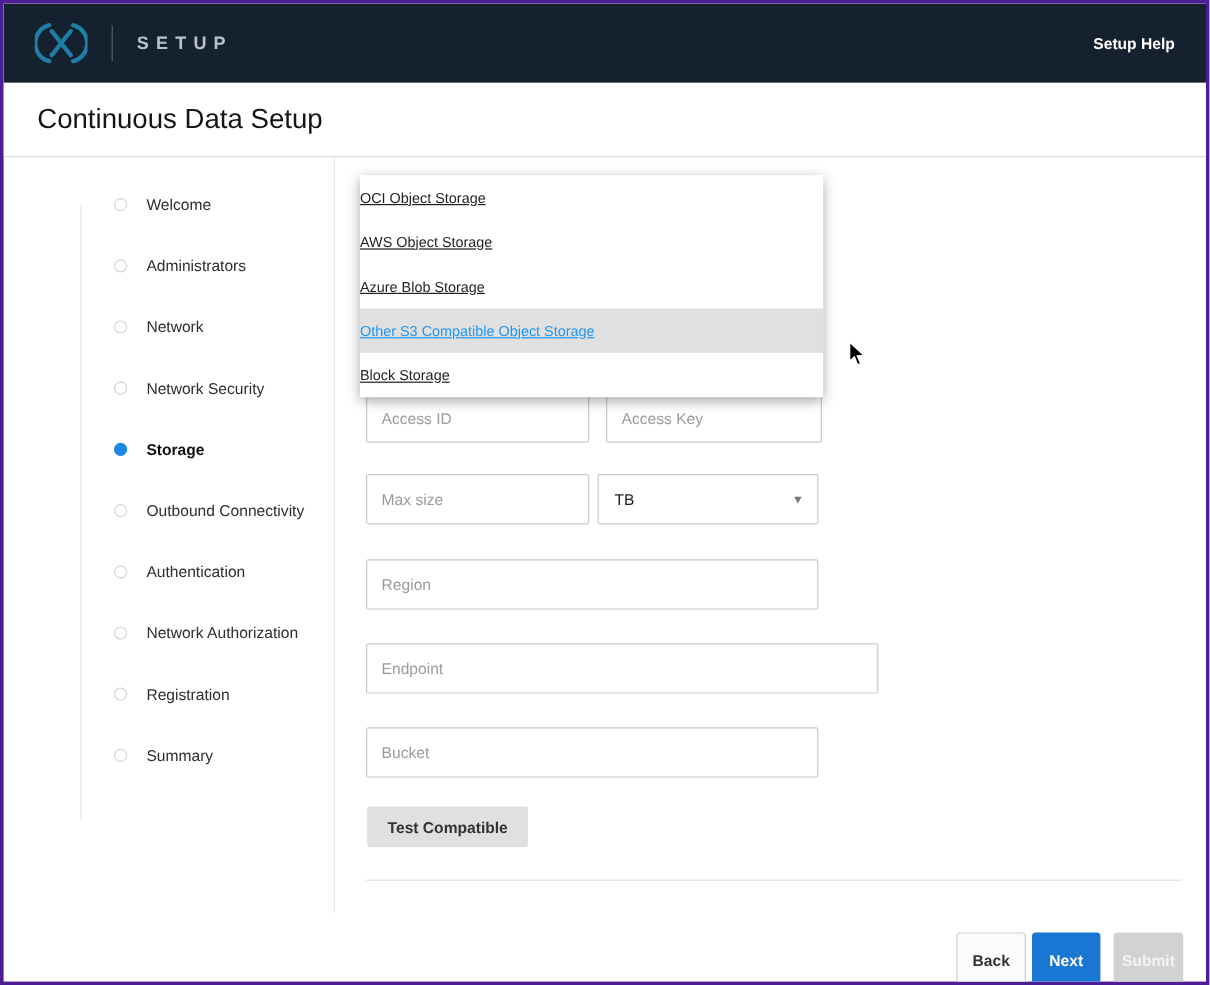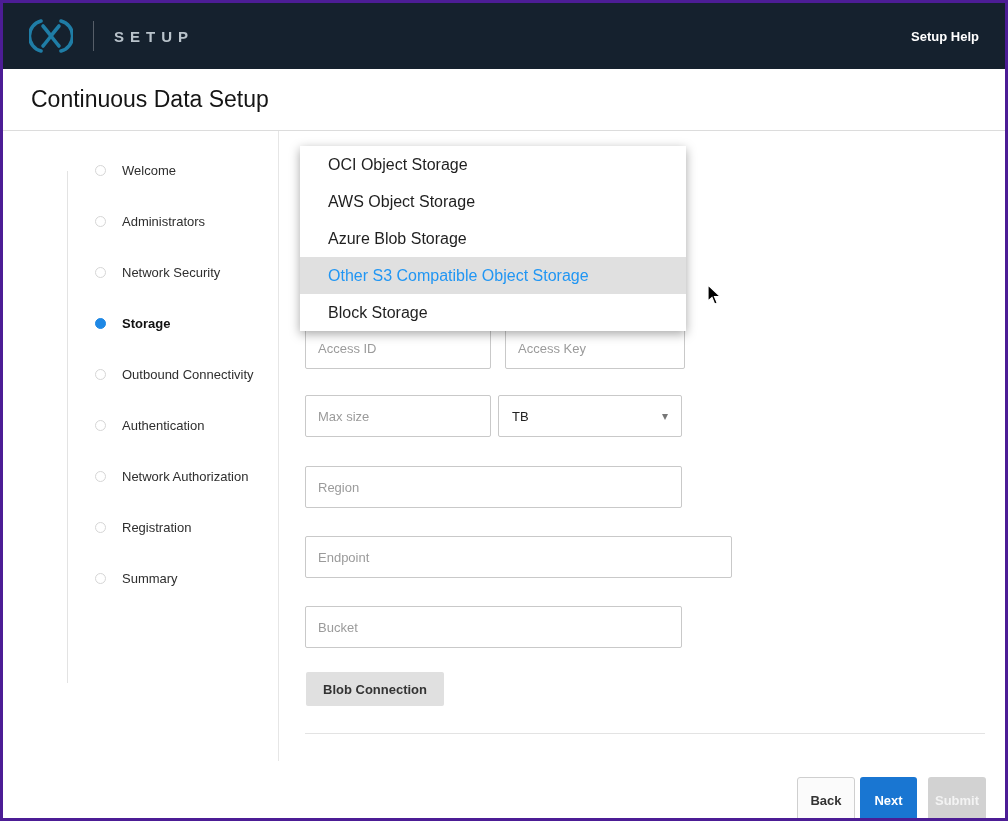--- a/index.html
+++ b/index.html
@@ -22,21 +22,21 @@
   .rail{position:absolute;left:64px;top:40px;width:1px;height:512px;background:#e3e3e3;}
   .steps{position:absolute;left:0;top:14px;width:100%;}
   .step{height:51px;display:flex;align-items:center;padding-left:92px;cursor:pointer;position:relative;}
   .dot{width:11px;height:11px;border-radius:50%;background:#fff;border:1px solid #d6d6d6;box-sizing:border-box;z-index:1;flex-shrink:0;}
   .step.active .dot{background:#1e88e5;border-color:#1e88e5;}
   .step-label{margin-left:16px;font-size:13px;color:#2e2e2e;white-space:nowrap;}
   .step.active .step-label{font-weight:700;color:#111;}
 
   
   .dropdown{position:absolute;left:297px;top:143px;width:386px;background:#fff;box-shadow:0 3px 10px rgba(0,0,0,0.35);z-index:5;}
-  .option{height:37px;display:flex;align-items:center;padding-left:28px;font-size:16px;color:#1f1f1f;cursor:pointer;}
+  .option{height:37px;display:flex;align-items:center;padding-left:0;font-size:12px;color:#1f1f1f;cursor:pointer;text-decoration:underline;}
   .option.highlighted{background:#e0e0e0;color:#2196f3;}
 
   
   .tfield{position:absolute;border:1px solid #c9c9c9;border-radius:2px;box-sizing:border-box;font-size:13px;padding:0 12px;color:#444;background:#fff;font-family:inherit;outline:none;}
   .tfield::placeholder{color:#9b9b9b;}
   .f-accessid{left:302px;top:325px;width:186px;height:41px;}
   .f-accesskey{left:502px;top:325px;width:180px;height:41px;}
   .f-maxsize{left:302px;top:392px;width:186px;height:42px;}
   .f-region{left:302px;top:463px;width:377px;height:42px;}
   .f-endpoint{left:302px;top:533px;width:427px;height:42px;}
@@ -85,20 +85,24 @@
       <div class="step">
         <span class="dot"></span>
         <span class="step-label">Welcome</span>
       </div>
       <div class="step">
         <span class="dot"></span>
         <span class="step-label">Administrators</span>
       </div>
       <div class="step">
         <span class="dot"></span>
+        <span class="step-label">Network</span>
+      </div>
+      <div class="step">
+        <span class="dot"></span>
         <span class="step-label">Network Security</span>
       </div>
       <div class="step active">
         <span class="dot"></span>
         <span class="step-label">Storage</span>
       </div>
       <div class="step">
         <span class="dot"></span>
         <span class="step-label">Outbound Connectivity</span>
       </div>
@@ -124,21 +128,21 @@
   <input class="tfield f-accessid" type="text" placeholder="Access ID" style="">
   <input class="tfield f-accesskey" type="text" placeholder="Access Key" style="">
   <input class="tfield f-maxsize" type="text" placeholder="Max size" style="">
   <div class="unit">
     <span>TB</span>
     <span class="caret">▾</span>
   </div>
   <input class="tfield f-region" type="text" placeholder="Region" style="">
   <input class="tfield f-endpoint" type="text" placeholder="Endpoint" style="">
   <input class="tfield f-bucket" type="text" placeholder="Bucket" style="">
-  <button class="testbtn">Blob Connection</button>
+  <button class="testbtn">Test Compatible</button>
   <div class="divider"></div>
 
   <div class="dropdown">
     <div class="option">OCI Object Storage</div>
     <div class="option">AWS Object Storage</div>
     <div class="option">Azure Blob Storage</div>
     <div class="option highlighted">Other S3 Compatible Object Storage</div>
     <div class="option">Block Storage</div>
   </div>
 

